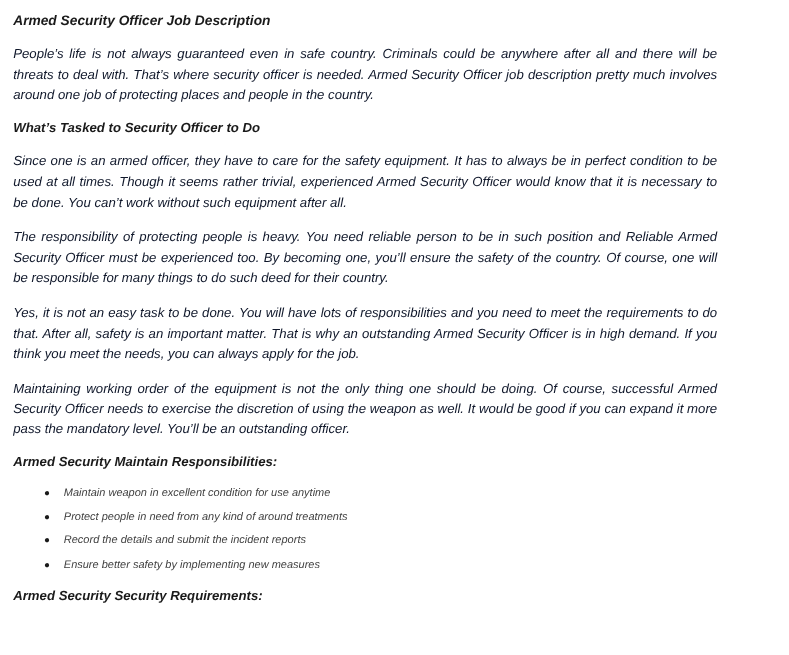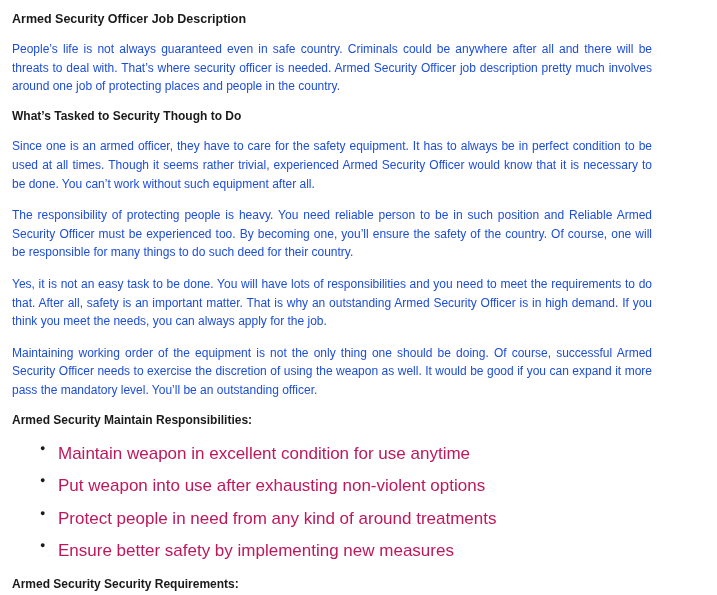--- a/index.html
+++ b/index.html
@@ -11,78 +11,79 @@
     width: 717px;
     height: 595px;
     font-family: "Liberation Sans", sans-serif;
     color: #000000;
     overflow: hidden;
   }
   .page {
     box-sizing: border-box;
     width: 664px;
     padding: 12px 12px 0 12px;
+    font-style: italic;
   }
   .doc-title {
     font-size: 12.5px;
     font-weight: bold;
     color: #1a1a1a;
     margin: 0 0 13px 0;
     line-height: 1.2;
   }
   .para {
     font-size: 12px;
     line-height: 1.55;
     text-align: justify;
     margin: 0 0 13px 0;
-    color: #1d4ed8;
+    color: #0f172a;
   }
   .subhead {
     font-size: 12px;
     font-weight: bold;
     color: #1a1a1a;
     margin: 0 0 13px 0;
     line-height: 1.3;
   }
   ul.bullets {
     margin: 0 0 13px 0;
     padding: 0 0 0 46px;
     list-style: none;
   }
   ul.bullets li {
-    font-size: 17px;
+    font-size: 10px;
     line-height: 1.55;
-    color: #be185d;
+    color: #404040;
     margin: 0 0 6px 0;
     position: relative;
     padding-left: 0;
   }
   ul.bullets li:before {
     content: "\25CF";
     font-size: 9px;
     position: absolute;
     left: -18px;
     top: 1px;
     color: #1a1a1a;
   }
 </style>
 </head>
 <body>
 
 <div class="page">
   <h1 class="doc-title">Armed Security Officer Job Description</h1>
   <div id="doc-body">
       <p class="para">People’s life is not always guaranteed even in safe country. Criminals could be anywhere after all and there will be threats to deal with. That’s where security officer is needed. Armed Security Officer job description pretty much involves around one job of protecting places and people in the country.</p>
-      <p class="subhead">What’s Tasked to Security Though to Do</p>
+      <p class="subhead">What’s Tasked to Security Officer to Do</p>
       <p class="para">Since one is an armed officer, they have to care for the safety equipment. It has to always be in perfect condition to be used at all times. Though it seems rather trivial, experienced Armed Security Officer would know that it is necessary to be done. You can’t work without such equipment after all.</p>
       <p class="para">The responsibility of protecting people is heavy. You need reliable person to be in such position and Reliable Armed Security Officer must be experienced too. By becoming one, you’ll ensure the safety of the country. Of course, one will be responsible for many things to do such deed for their country.</p>
       <p class="para">Yes, it is not an easy task to be done. You will have lots of responsibilities and you need to meet the requirements to do that. After all, safety is an important matter. That is why an outstanding Armed Security Officer is in high demand. If you think you meet the needs, you can always apply for the job.</p>
       <p class="para">Maintaining working order of the equipment is not the only thing one should be doing. Of course, successful Armed Security Officer needs to exercise the discretion of using the weapon as well. It would be good if you can expand it more pass the mandatory level. You’ll be an outstanding officer.</p>
       <p class="subhead">Armed Security Maintain Responsibilities:</p>
       <ul class="bullets">
         <li>Maintain weapon in excellent condition for use anytime</li>
-        <li>Put weapon into use after exhausting non-violent options</li>
         <li>Protect people in need from any kind of around treatments</li>
+        <li>Record the details and submit the incident reports</li>
         <li>Ensure better safety by implementing new measures</li>
       </ul>
       <p class="subhead">Armed Security Security Requirements:</p>
     </div>
 </div>
 
 </body></html>

